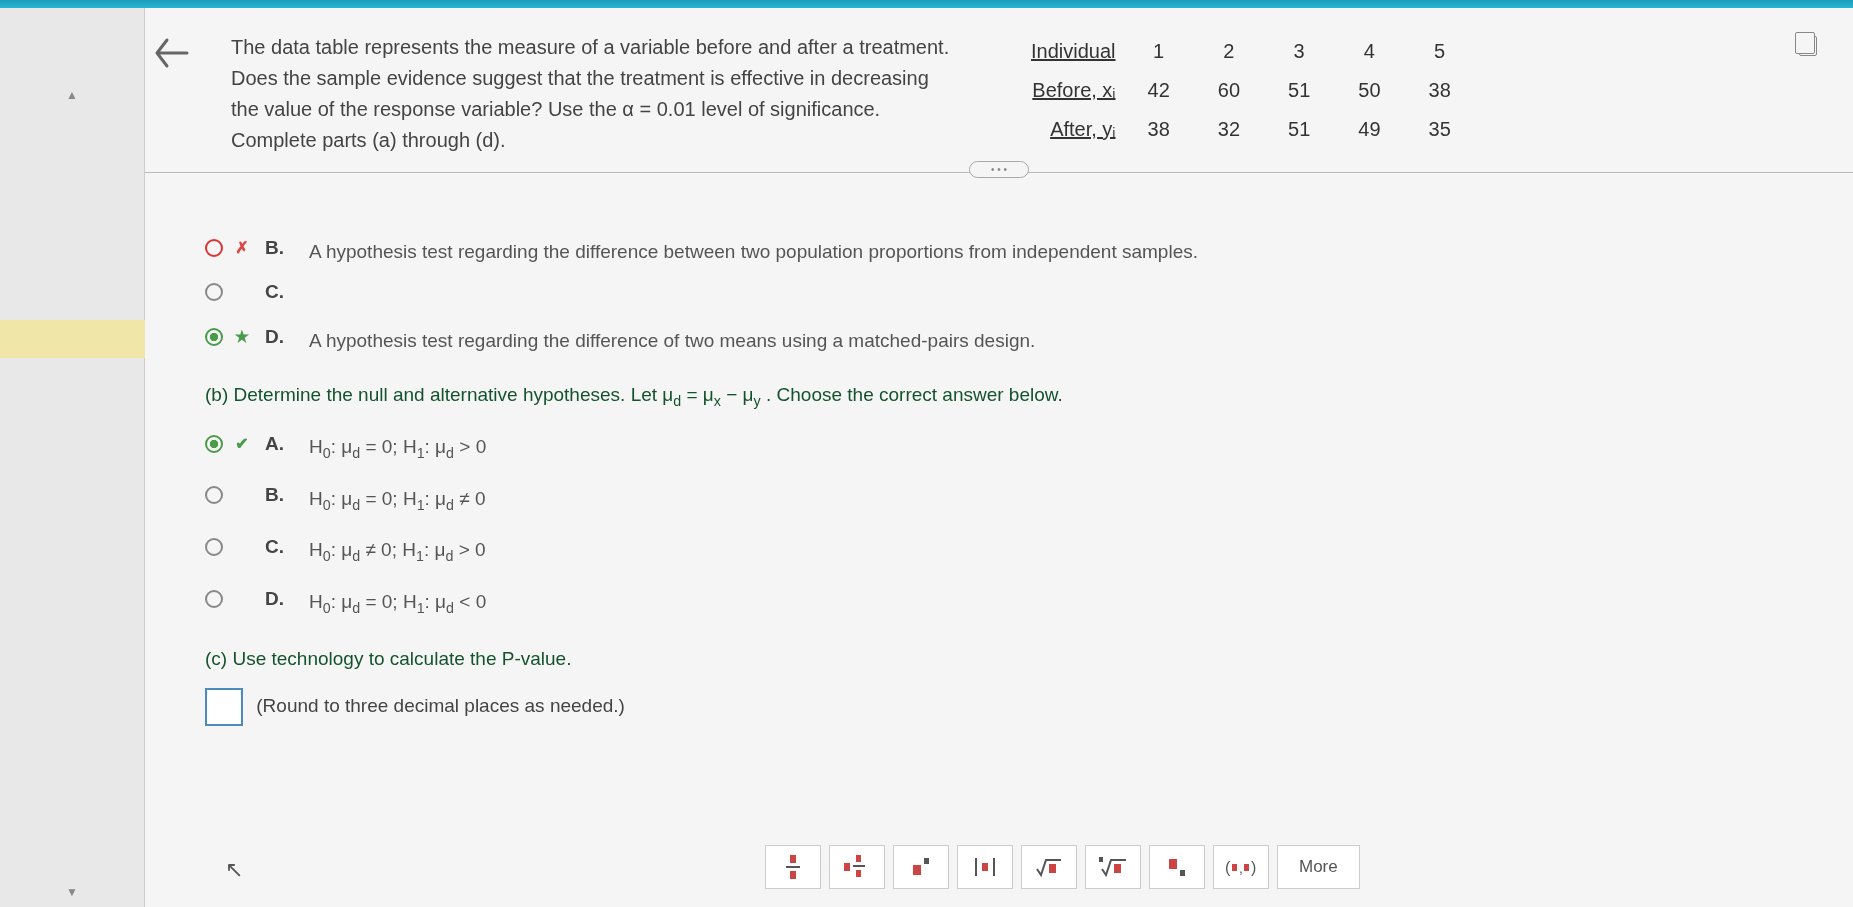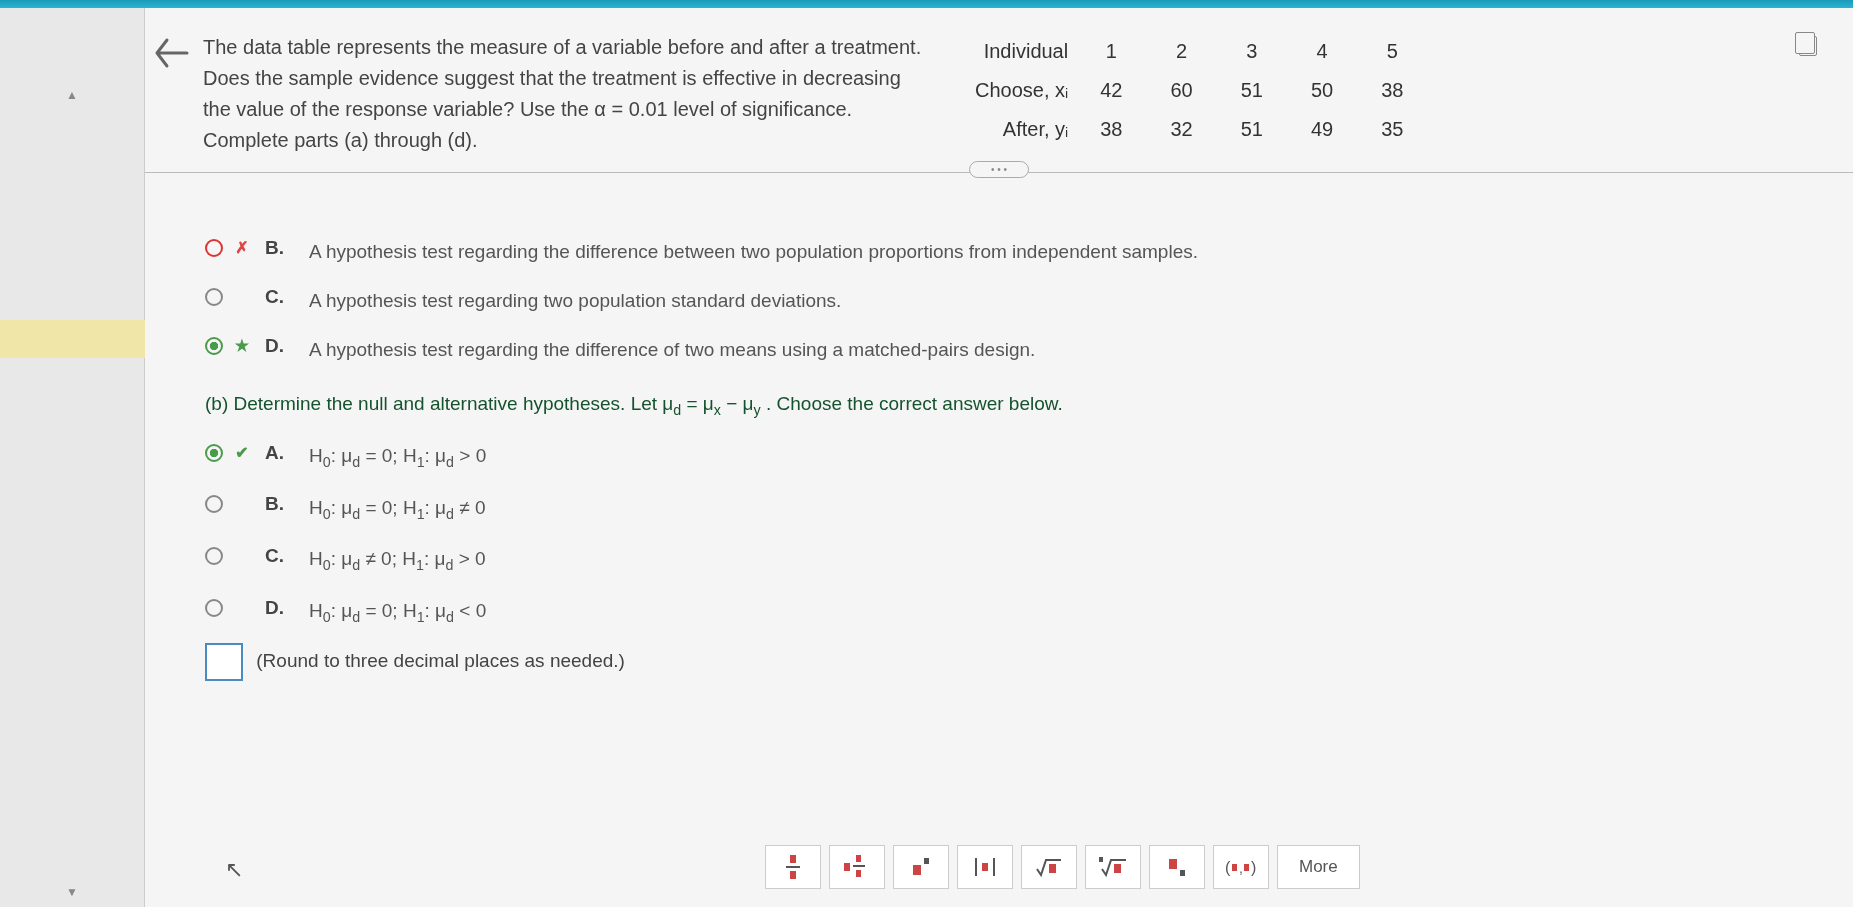--- a/index.html
+++ b/index.html
@@ -57,21 +57,21 @@
       flex: 1;
       background: #f5f5f5;
       padding: 0;
       position: relative;
     }
     .question-header {
       display: flex;
       padding: 24px 30px 16px 0;
       align-items: flex-start;
       border-bottom: 1px solid #bbb;
-      gap: 8px;
+      gap: 36px;
     }
     .back-arrow {
       width: 50px;
       padding-top: 4px;
       padding-left: 8px;
       color: #555;
       cursor: pointer;
     }
     .question-text {
       flex: 0 0 720px;
@@ -88,20 +88,21 @@
       font-size: 20px;
     }
     .data-table td {
       padding: 8px 24px;
       text-align: center;
       color: #333;
     }
     .data-table td:first-child {
       text-align: right;
       padding-right: 8px;
+      text-decoration: underline;
     }
     .copy-icon {
       position: absolute;
       right: 36px;
       top: 28px;
       width: 18px;
       height: 20px;
       border: 1.5px solid #888;
       border-radius: 2px;
       cursor: pointer;
@@ -245,21 +246,21 @@
           <tbody>
               <tr>
             <td>Individual</td>
             <td>1</td>
             <td>2</td>
             <td>3</td>
             <td>4</td>
             <td>5</td>
           </tr>
           <tr>
-            <td>Choose, xᵢ</td>
+            <td>Before, xᵢ</td>
             <td>42</td>
             <td>60</td>
             <td>51</td>
             <td>50</td>
             <td>38</td>
           </tr>
           <tr>
             <td>After, yᵢ</td>
             <td>38</td>
             <td>32</td>
@@ -280,21 +281,20 @@
       <div class="option-row">
         <span class="radio wrong"></span>
         <span class="mark-icon x">✗</span>
         <span class="opt-label">B.</span>
         <span class="opt-text">A hypothesis test regarding the difference between two population proportions from independent samples.</span>
       </div>
       <div class="option-row">
         <span class="radio"></span>
         <span class="mark-icon"></span>
         <span class="opt-label">C.</span>
-        <span class="opt-text">A hypothesis test regarding two population standard deviations.</span>
       </div>
       <div class="option-row">
         <span class="radio selected"></span>
         <span class="mark-icon star">★</span>
         <span class="opt-label">D.</span>
         <span class="opt-text">A hypothesis test regarding the difference of two means using a matched-pairs design.</span>
       </div>
 
       <div class="section-label">
         <span>(b) Determine the null and alternative hypotheses. Let </span>
@@ -320,20 +320,21 @@
         <span class="opt-label">C.</span>
         <span class="opt-text">H<span class="sub">0</span>: μ<span class="sub">d</span> ≠ 0; H<span class="sub">1</span>: μ<span class="sub">d</span> &gt; 0</span>
       </div>
       <div class="option-row">
         <span class="radio"></span>
         <span class="mark-icon"></span>
         <span class="opt-label">D.</span>
         <span class="opt-text">H<span class="sub">0</span>: μ<span class="sub">d</span> = 0; H<span class="sub">1</span>: μ<span class="sub">d</span> &lt; 0</span>
       </div>
 
+      <div class="section-label">(c) Use technology to calculate the P-value.</div>
       <div style="margin-top:18px;">
         <span class="input-box"></span>
         <span>(Round to three decimal places as needed.)</span>
       </div>
     </div>
 
     <span class="cursor-icon">↖</span>
 
     <div class="bottom-toolbar">
       <div class="tool-btn">

